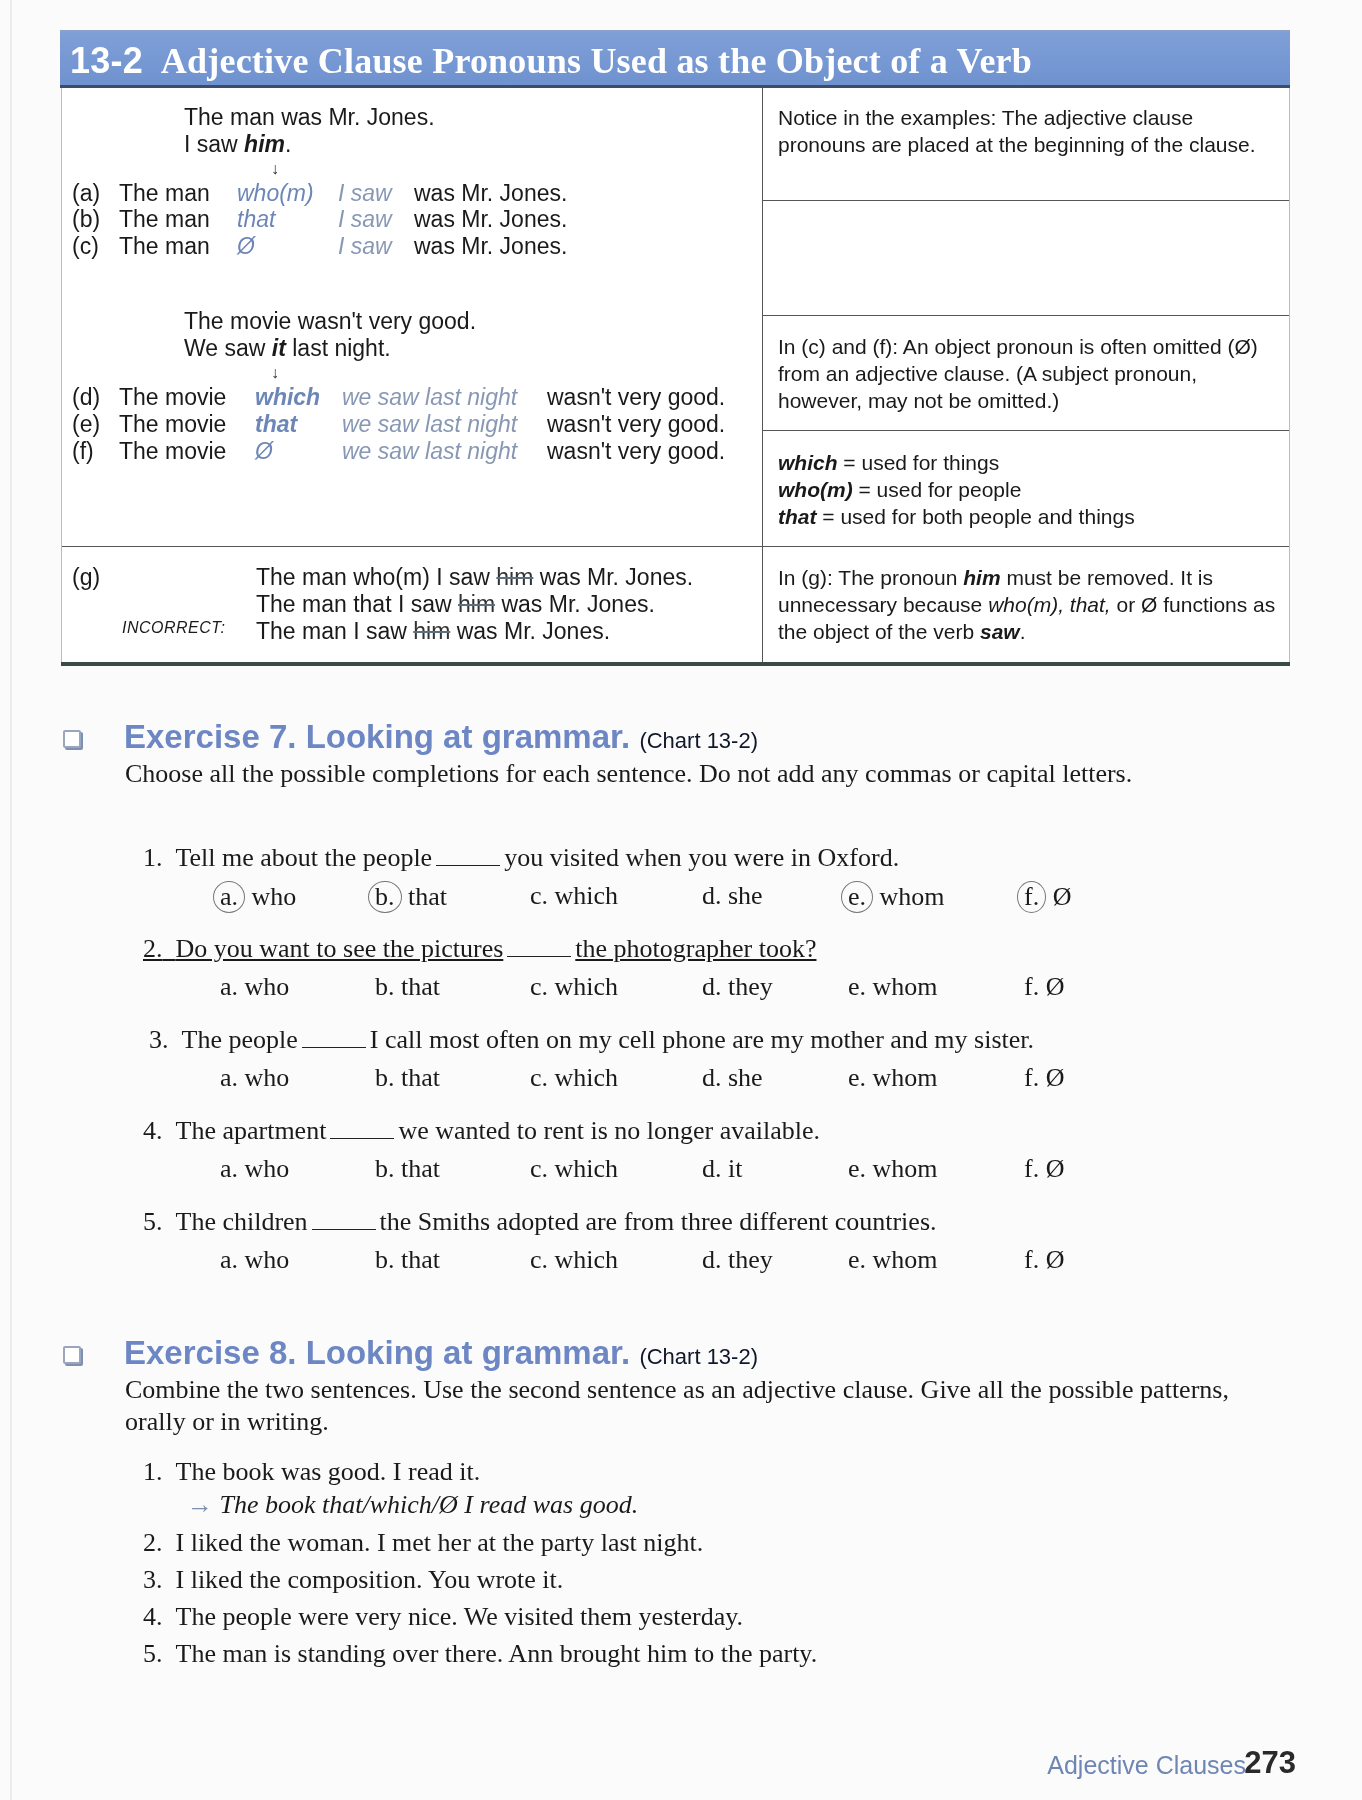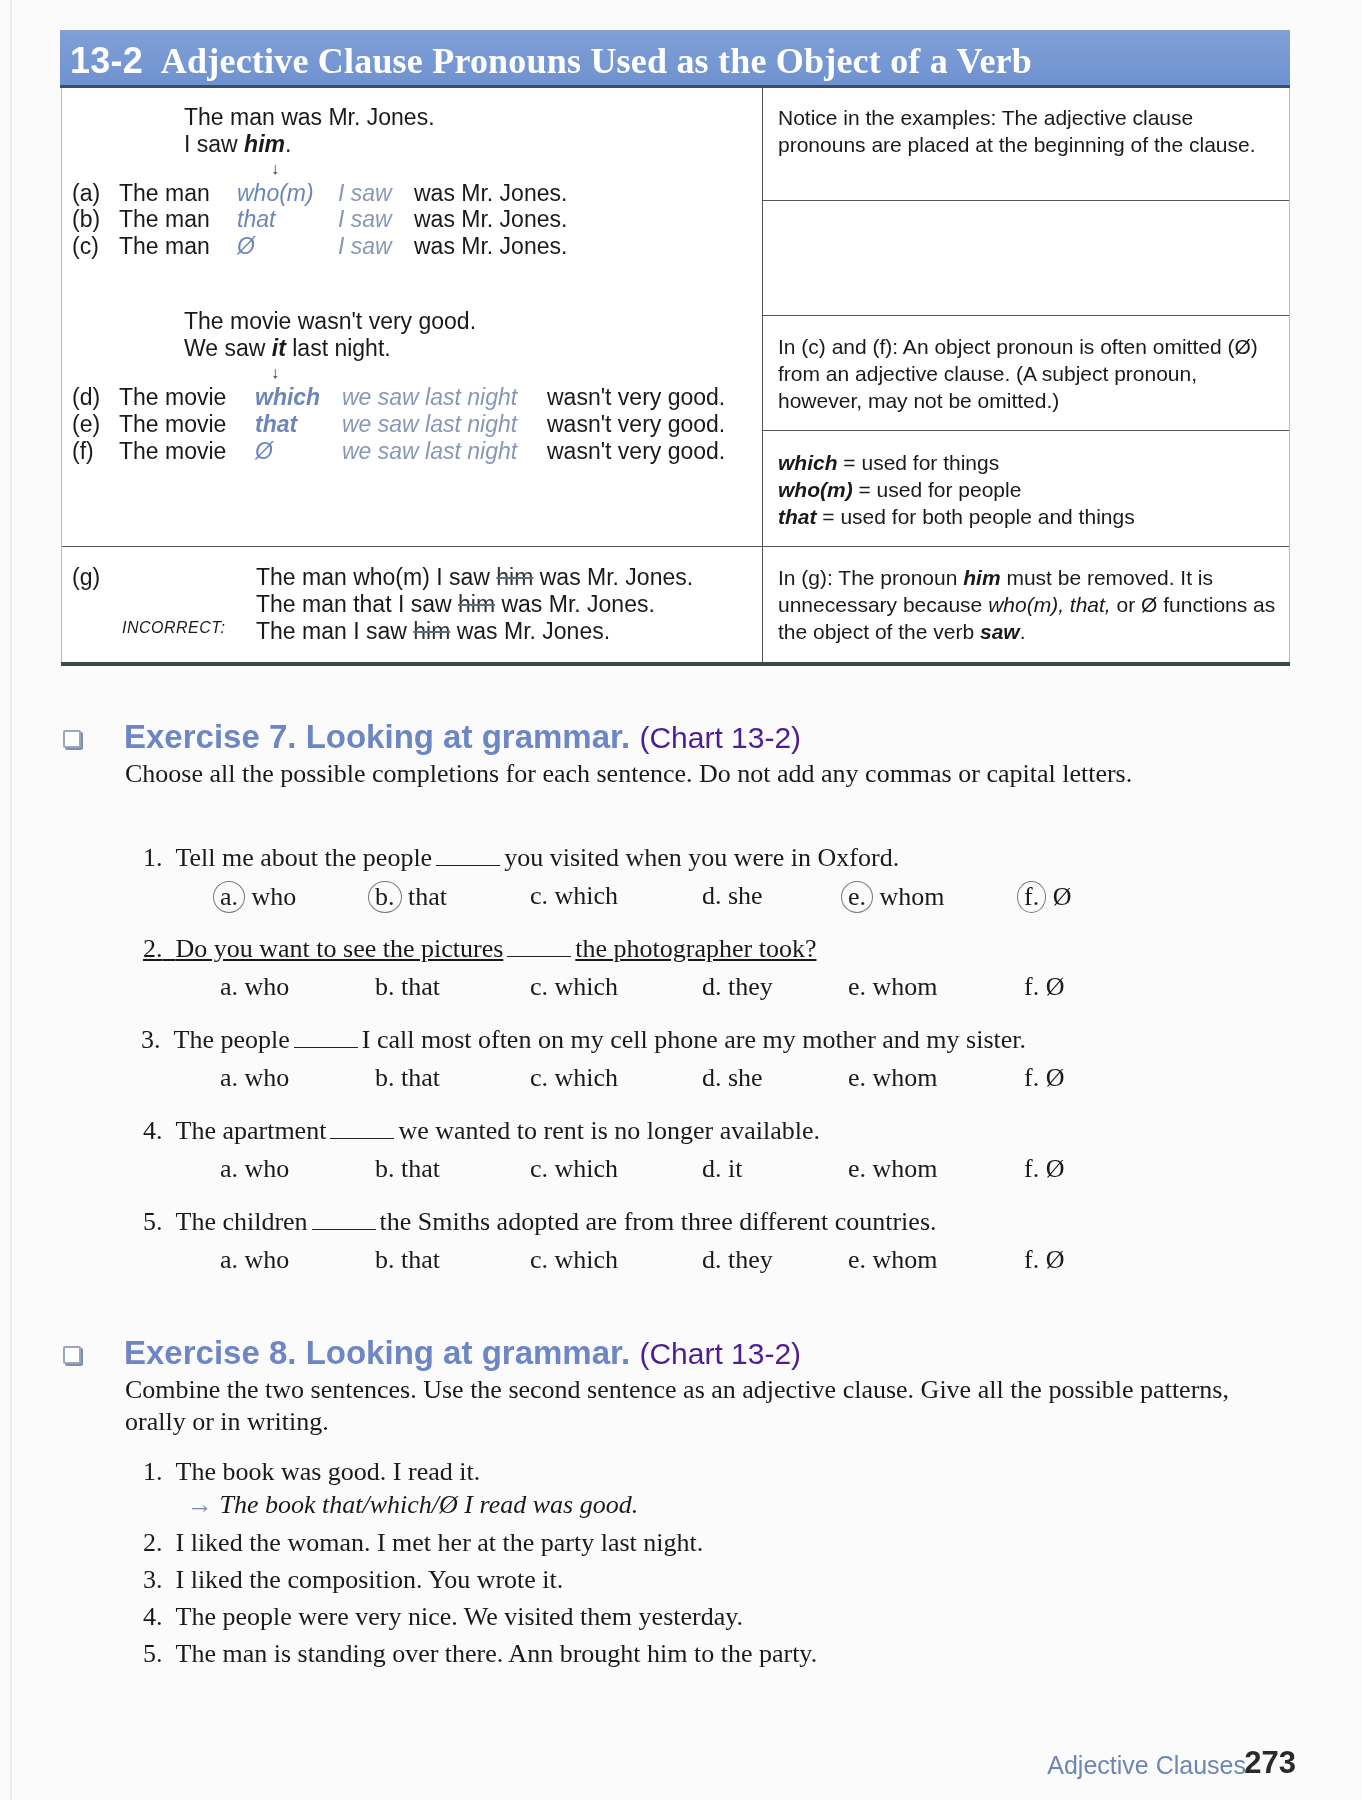--- a/index.html
+++ b/index.html
@@ -22,21 +22,21 @@
   .blue{color:#6d86b8;font-style:italic;}
   .blueb{color:#6d86b8;font-style:italic;font-weight:bold;}
   .grey{color:#8797b4;font-style:italic;}
   .bi{font-weight:bold;font-style:italic;}
   .it{font-style:italic;}
   .strike{text-decoration:line-through;text-decoration-color:#5d7080;color:#333;}
   .arrow{position:absolute;font-size:16px;color:#333;}
   .incorrect{font-style:italic;font-size:16px;letter-spacing:0.5px;}
   
   .ex-title{position:absolute;font-size:33px;font-weight:bold;color:#6d86c4;white-space:nowrap;}
-  .ex-title .ref{font-weight:normal;font-size:30px;color:#4c1d95;}
+  .ex-title .ref{font-weight:normal;font-size:22px;color:#0f172a;}
   .checkbox{position:absolute;width:14px;height:14px;border:2px solid #9aa6bd;border-radius:2px;
        box-shadow:2px 2px 0 #7f8fb0;background:#fff;}
   .serif{font-family:"Liberation Serif",serif;font-size:26px;color:#1a1a1a;}
   .para{position:absolute;line-height:32px;}
   .q{position:absolute;white-space:nowrap;}
   .opt{position:absolute;white-space:nowrap;}
   .circ{display:inline-block;border:1.5px solid #777;border-radius:50%;padding:0 6px;margin-left:-7px;line-height:30px;}
   .blank{display:inline-block;width:64px;border-bottom:1.5px solid #222;height:20px;margin:0 4px;}
   .footer-title{position:absolute;right:116px;top:1751px;font-size:25px;color:#6e86b4;}
   .footer-num{position:absolute;right:66px;top:1745px;font-size:31px;font-weight:bold;color:#2a2a2a;}
@@ -140,21 +140,21 @@
     <div class="opt serif" style="left: 702px; top: 881px;"><span class="">d.</span>&nbsp;<span>she</span></div>
     <div class="opt serif" style="left: 848px; top: 881px;"><span class="circ">e.</span>&nbsp;<span>whom</span></div>
     <div class="opt serif" style="left: 1024px; top: 881px;"><span class="circ">f.</span>&nbsp;<span>Ø</span></div>
     <div class="q serif" style="left: 143px; top: 934px; text-decoration: underline;"><span>2.</span>&nbsp;&nbsp;<span>Do you want to see the pictures</span><span class="blank"></span><span>the photographer took?</span></div>
     <div class="opt serif" style="left: 220px; top: 972px;"><span class="">a.</span>&nbsp;<span>who</span></div>
     <div class="opt serif" style="left: 375px; top: 972px;"><span class="">b.</span>&nbsp;<span>that</span></div>
     <div class="opt serif" style="left: 530px; top: 972px;"><span class="">c.</span>&nbsp;<span>which</span></div>
     <div class="opt serif" style="left: 702px; top: 972px;"><span class="">d.</span>&nbsp;<span>they</span></div>
     <div class="opt serif" style="left: 848px; top: 972px;"><span class="">e.</span>&nbsp;<span>whom</span></div>
     <div class="opt serif" style="left: 1024px; top: 972px;"><span class="">f.</span>&nbsp;<span>Ø</span></div>
-    <div class="q serif" style="left: 141px; top: 1025px;"><span>3.</span>&nbsp;&nbsp;<span>The people</span><span class="blank"></span><span>I call most often on my cell phone are my mother and my sister.</span></div>
+    <div class="q serif" style="left: 149px; top: 1025px;"><span>3.</span>&nbsp;&nbsp;<span>The people</span><span class="blank"></span><span>I call most often on my cell phone are my mother and my sister.</span></div>
     <div class="opt serif" style="left: 220px; top: 1063px;"><span class="">a.</span>&nbsp;<span>who</span></div>
     <div class="opt serif" style="left: 375px; top: 1063px;"><span class="">b.</span>&nbsp;<span>that</span></div>
     <div class="opt serif" style="left: 530px; top: 1063px;"><span class="">c.</span>&nbsp;<span>which</span></div>
     <div class="opt serif" style="left: 702px; top: 1063px;"><span class="">d.</span>&nbsp;<span>she</span></div>
     <div class="opt serif" style="left: 848px; top: 1063px;"><span class="">e.</span>&nbsp;<span>whom</span></div>
     <div class="opt serif" style="left: 1024px; top: 1063px;"><span class="">f.</span>&nbsp;<span>Ø</span></div>
     <div class="q serif" style="left: 143px; top: 1116px;"><span>4.</span>&nbsp;&nbsp;<span>The apartment</span><span class="blank"></span><span>we wanted to rent is no longer available.</span></div>
     <div class="opt serif" style="left: 220px; top: 1154px;"><span class="">a.</span>&nbsp;<span>who</span></div>
     <div class="opt serif" style="left: 375px; top: 1154px;"><span class="">b.</span>&nbsp;<span>that</span></div>
     <div class="opt serif" style="left: 530px; top: 1154px;"><span class="">c.</span>&nbsp;<span>which</span></div>

